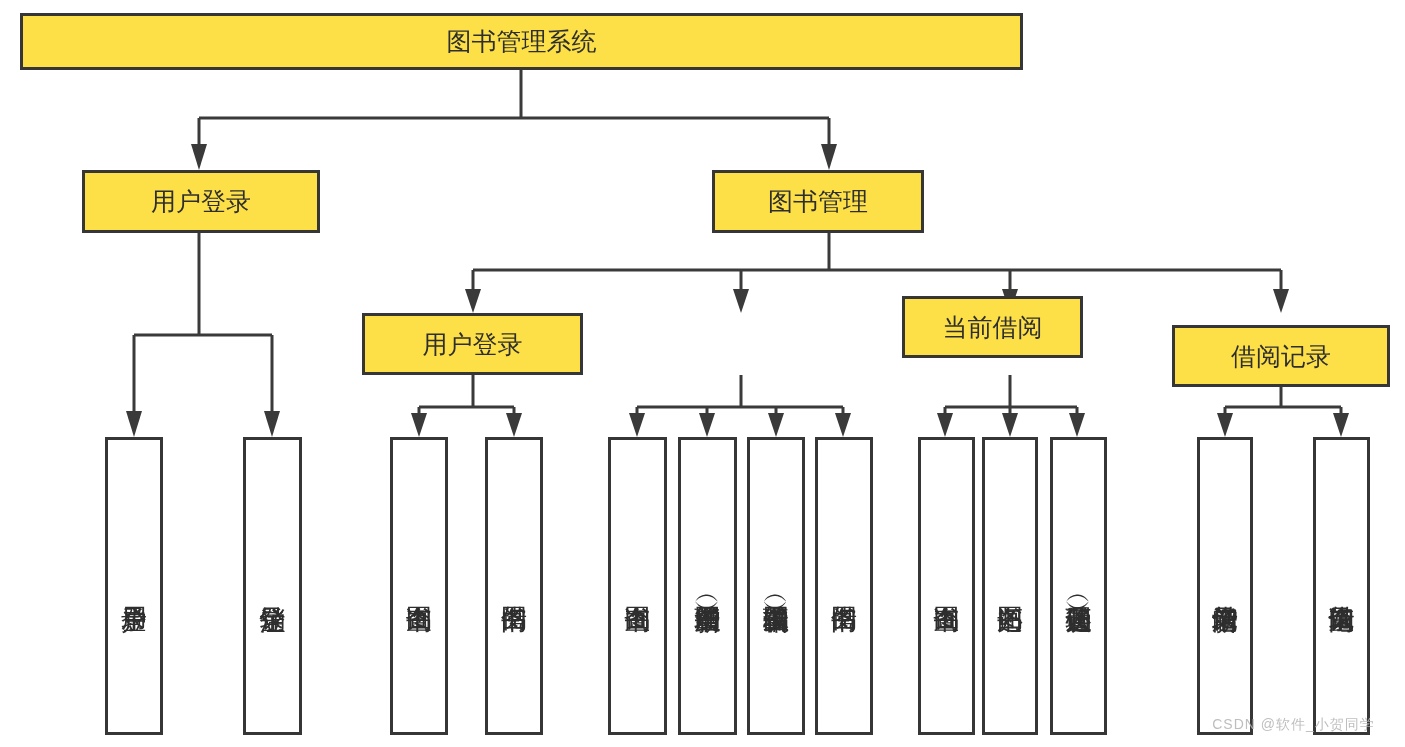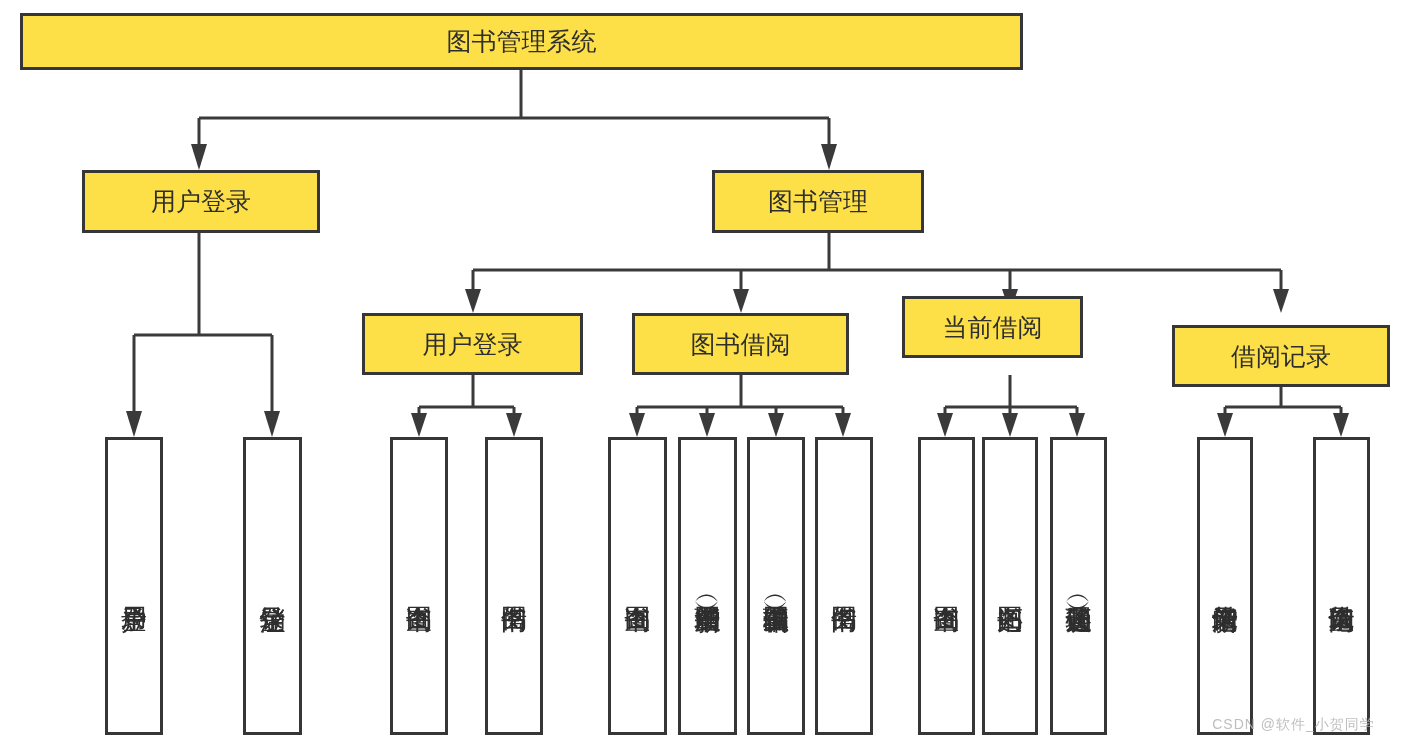--- a/index.html
+++ b/index.html
@@ -84,23 +84,20 @@
   <div class="hbox" style="left:82px;top:170px;width:238px;height:63px;text-align:center;">
     <span>用户登录</span>
   </div>
   <div class="hbox" style="left:712px;top:170px;width:212px;height:63px;">
     <span>图书管理</span>
   </div>
 
   <div class="hbox" style="left:362px;top:313px;width:221px;height:62px;">
     <span>用户登录</span>
   </div>
-  <div class="hbox" style="left:632px;top:313px;width:217px;height:62px;">
-    <span>图书借阅</span>
-  </div>
   <div class="hbox" style="left:902px;top:296px;width:181px;height:62px;">
     <span>当前借阅</span>
   </div>
   <div class="hbox" style="left:1172px;top:325px;width:218px;height:62px;">
     <span>借阅记录</span>
   </div>
 
   <div class="vbox" style="left:105px;width:58px;">
     <span>用户登录</span>
   </div>

